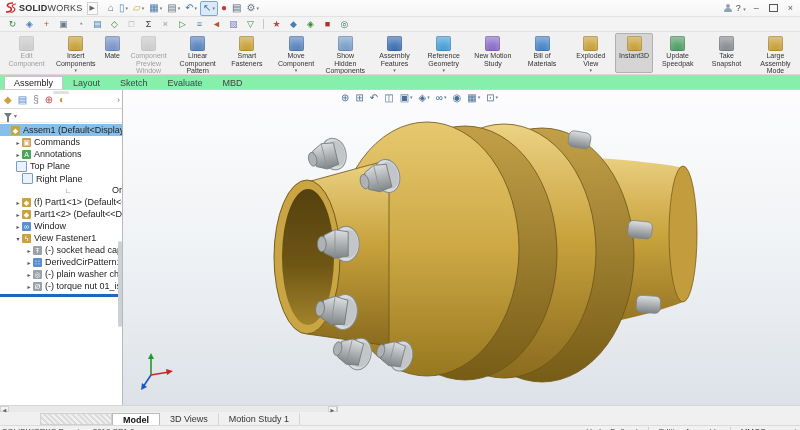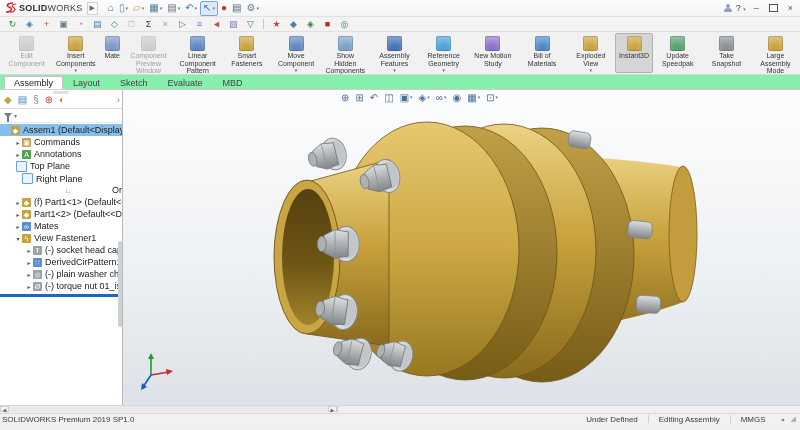--- a/index.html
+++ b/index.html
@@ -383,21 +383,21 @@
 
             <div class="trow" style="padding-left: 14px;">
               <span class="tex">▸</span>
               <span class="ticon i-gold">◆</span>
               <span class="tlabel">Part1&lt;2&gt; (Default&lt;&lt;Default&gt;_Dis</span>
             </div>
 
             <div class="trow" style="padding-left: 14px;">
               <span class="tex">▸</span>
               <span class="ticon i-blue">∞</span>
-              <span class="tlabel">Mates</span>
+              <span class="tlabel">Window</span>
             </div>
 
             <div class="trow" style="padding-left: 14px;">
               <span class="tex">▾</span>
               <span class="ticon i-gold">ϟ</span>
               <span class="tlabel">View Fastener1</span>
             </div>
 
             <div class="trow" style="padding-left: 25px;">
               <span class="tex">▸</span>
@@ -570,20 +570,35 @@
   </div>
 
 
   <div class="hscrollrow">
     <div class="htrack">
       <span class="harrow left">◀</span>
       <span class="harrow right">▶</span>
     </div>
   </div>
 
+  <div class="sheettabs">
+    <span class="hatch"></span>
+    <span style="display:flex;">
+
+    <span class="stab active">
+          <span>Model</span>
+        </span>
+        <span class="stab">
+          <span>3D Views</span>
+        </span>
+        <span class="stab">
+          <span>Motion Study 1</span>
+        </span>
+      </span>
+  </div>
 
   <div class="statusbar">
     <span>SOLIDWORKS Premium 2019 SP1.0</span>
     <span class="st-right">
       <span class="st-item">Under Defined</span>
       <span class="st-div"></span>
       <span class="st-item">Editing Assembly</span>
       <span class="st-div"></span>
       <span class="st-item">MMGS</span>
       <span class="st-caret">▾</span>

